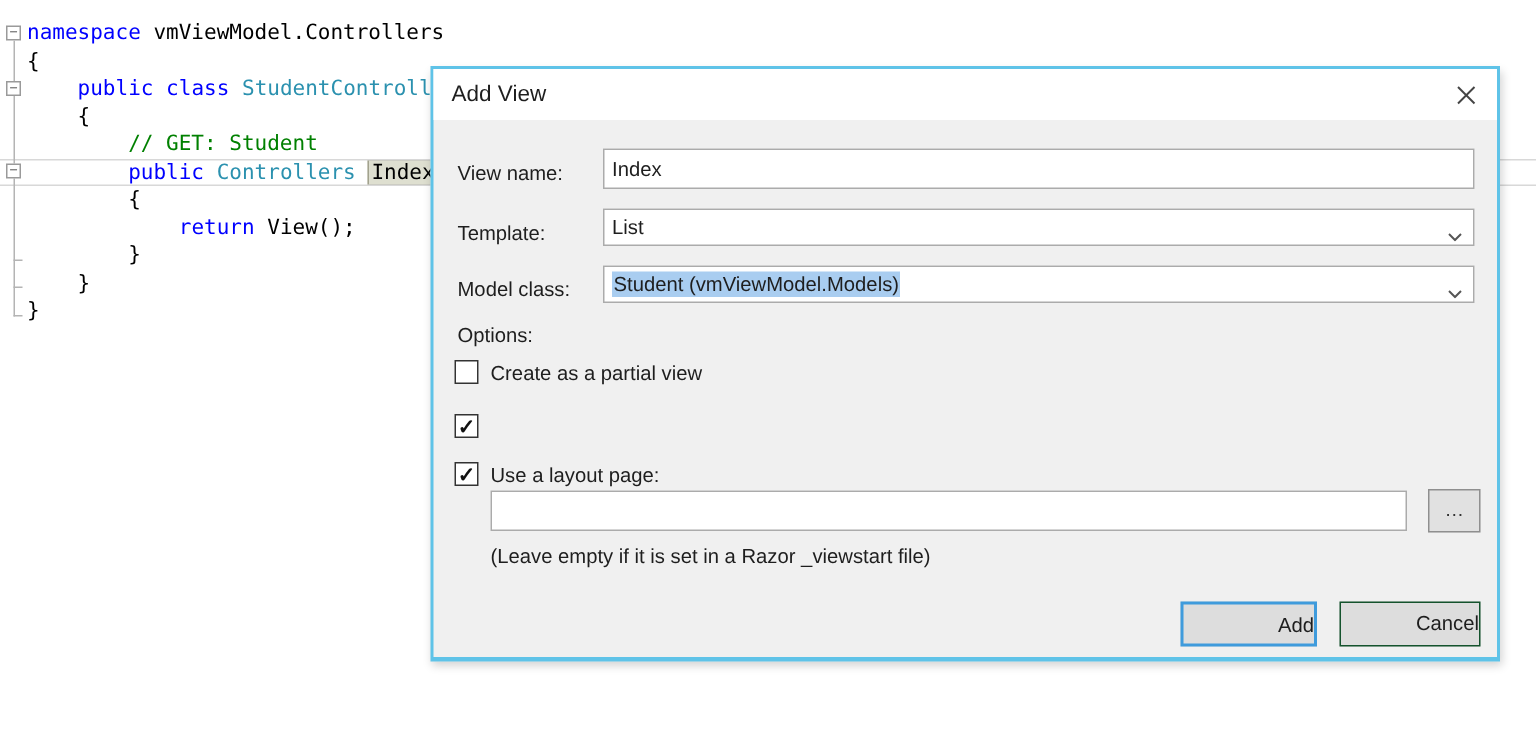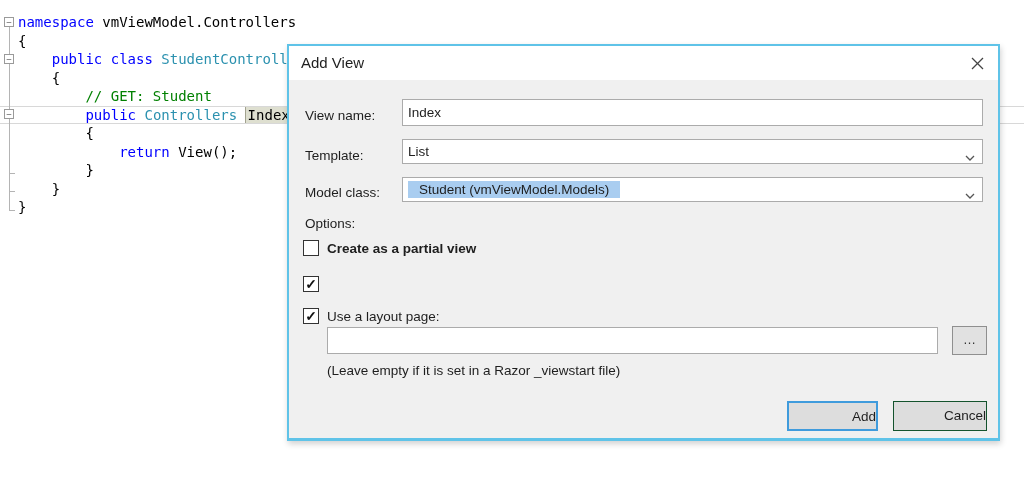--- a/index.html
+++ b/index.html
@@ -36,21 +36,21 @@
   .close-btn { position:absolute; right:10px; top:7px; width:22px; height:20px; cursor:default;
                display:flex; align-items:center; justify-content:center; }
 
   .dlg-label { position:absolute; left:16px; height:17px; line-height:17px; }
   .txt-input { position:absolute; left:113px; width:581px; height:27px; border:1px solid #ababab;
                background:#fff; font-family:"Liberation Sans", sans-serif; font-size:13.5px;
                color:#1e1e1e; padding:0 5px; outline:none; }
   .combo { position:absolute; left:113px; width:581px; height:25px; border:1px solid #ababab;
            background:#fff; display:flex; align-items:center; padding:0 22px 0 5px; }
   .combo .chev { position:absolute; right:7px; top:9px; }
-  .sel-text { background:#a9cdf0; padding:1px 11px; }
+  .sel-text { background:#a9cdf0; padding:1px 1px; }
 
   .cb-row { position:absolute; left:14px; display:flex; align-items:center; }
   .cb-box { width:16px; height:16px; background:#fff; border:1px solid #333333; margin-right:8px;
             display:flex; align-items:center; justify-content:center;
             font-size:14px; font-weight:bold; color:#111; line-height:14px; }
   .layout-input { position:absolute; left:38px; top:281px; width:611px; height:27px; border:1px solid #ababab;
                   background:#fff; padding:0 5px; font-size:13.5px; outline:none;
                   font-family:"Liberation Sans", sans-serif; }
   .browse-btn { position:absolute; left:663px; top:280px; width:35px; height:29px; background:#e1e1e1;
                 border:1px solid #8f8f8f; font-size:13px; color:#333; line-height:25px; text-align:center; }
@@ -119,21 +119,21 @@
     <span class="sel-text">Student (vmViewModel.Models)</span>
     <span class="chev">
       <svg width="10" height="6" viewBox="0 0 10 6">
           <polyline points="1,1 5,5 9,1" fill="none" stroke="#555" stroke-width="1.3"></polyline>
         </svg>
     </span>
   </div>
 
   <div class="dlg-label" style="top:169px;">Options:</div>
 
-  <div class="cb-row" style="top:194px;font-weight:bold;">
+  <div class="cb-row" style="top:194px;">
     <span class="cb-box"></span>
     <span>Create as a partial view</span>
   </div>
   <div class="cb-row" style="top:230px;">
     <span class="cb-box">✓</span>
   </div>
   <div class="cb-row" style="top:262px;">
     <span class="cb-box">✓</span>
     <span>Use a layout page:</span>
   </div>

